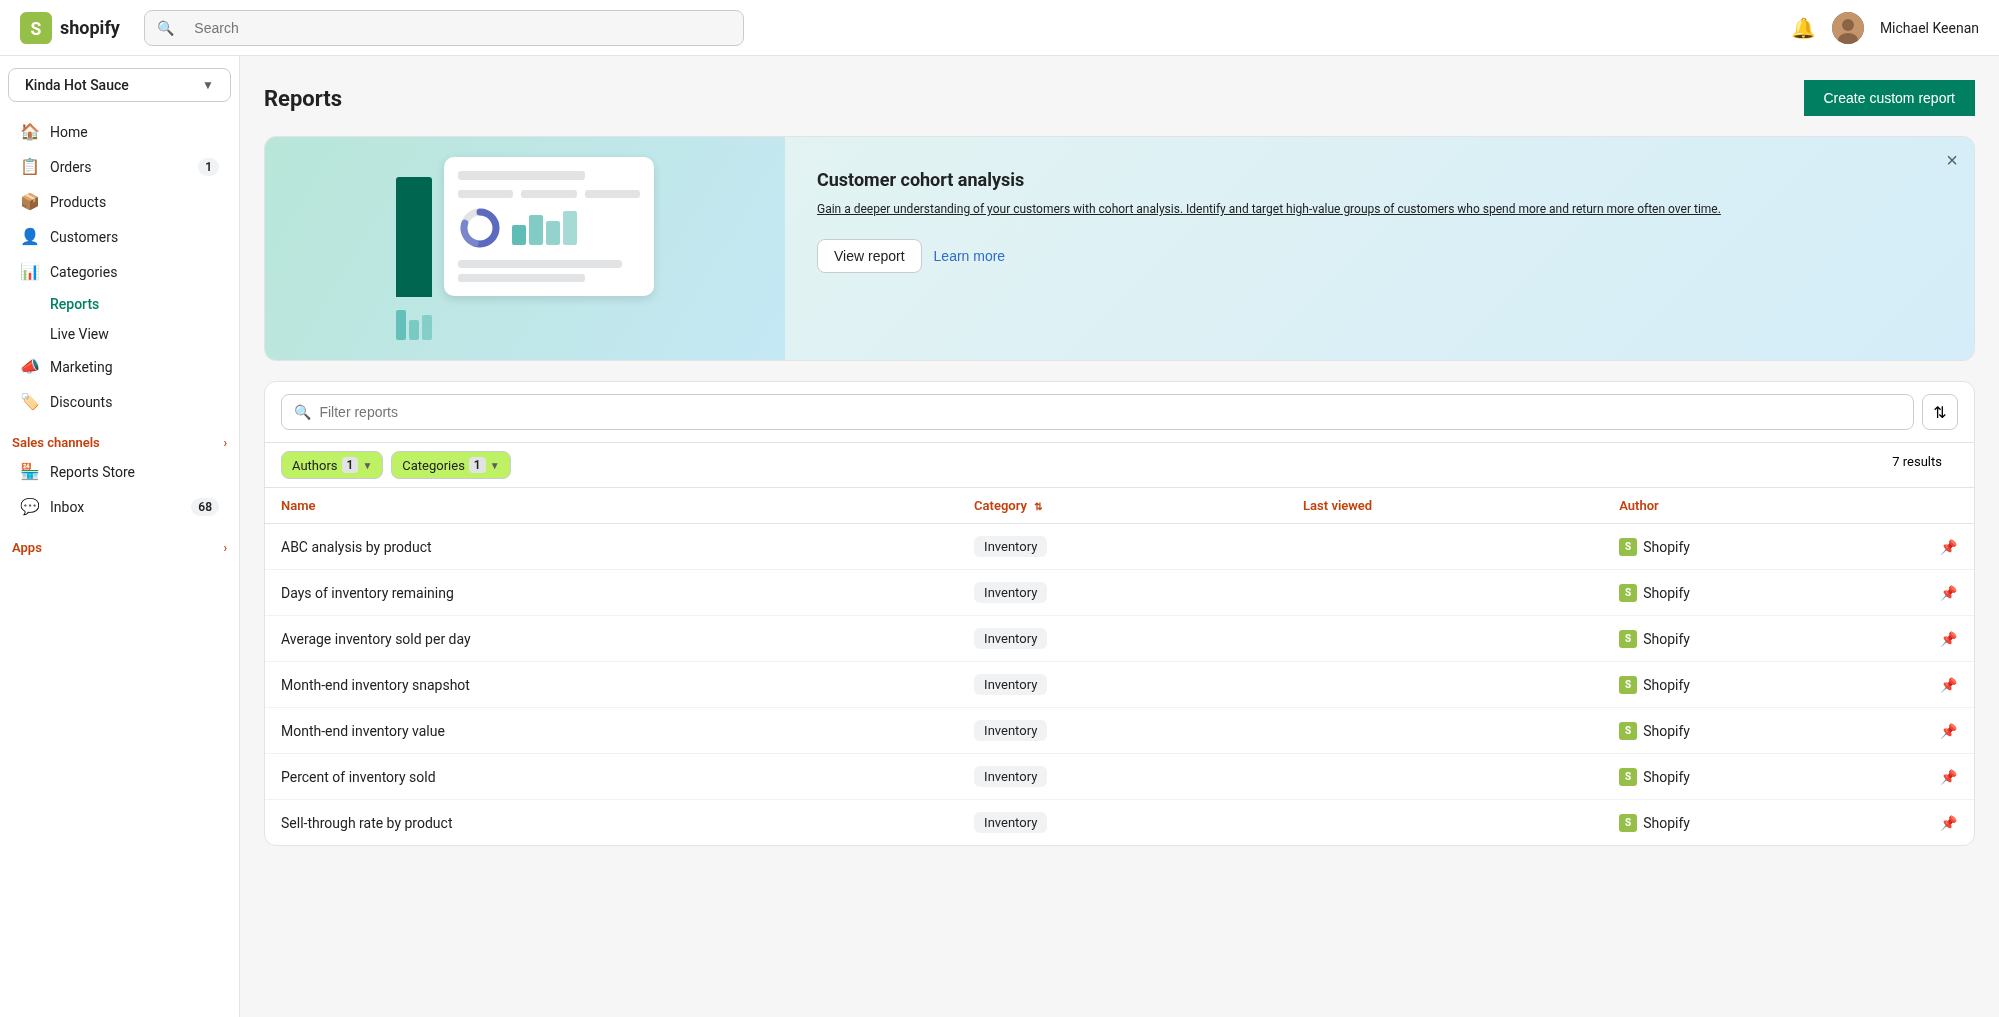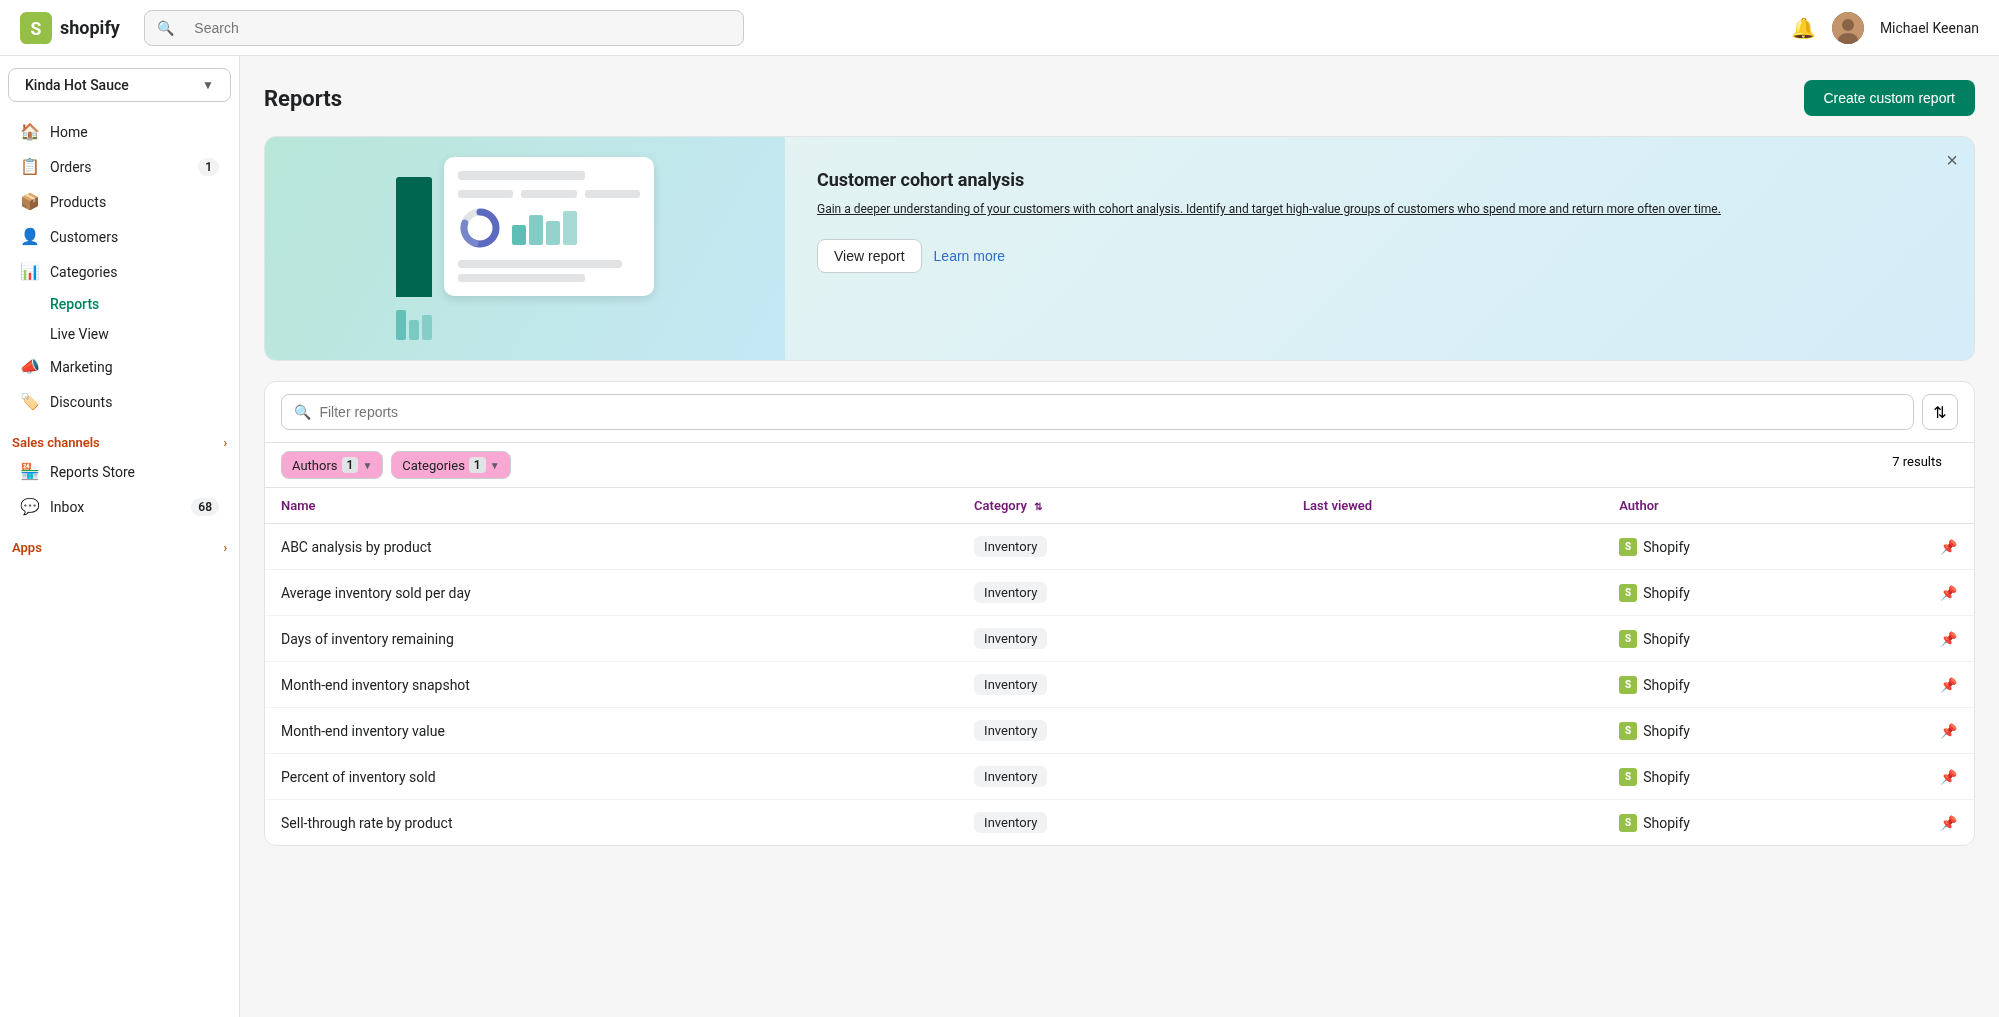--- a/index.html
+++ b/index.html
@@ -68,21 +68,21 @@
     .nav-section-label .chevron { font-size: 12px; }
 
     
     .main { flex: 1; overflow-y: auto; padding: 24px; }
 
     .page-header {
       display: flex; align-items: center; justify-content: space-between; margin-bottom: 20px;
     }
     .page-title { font-size: 22px; font-weight: 700; color: #202223; }
     .btn-primary {
-      background: #008060; color: #fff; border: none; border-radius: 8px;
+      background: #008060; color: #fff; border: none; border-radius: 0;
       padding: 10px 20px; font-size: 14px; font-weight: 500; cursor: pointer;
     }
 
     
     .cohort-banner {
       background: linear-gradient(135deg, #e8f5f0 0%, #d4edf8 100%);
       border-radius: 12px; display: flex; margin-bottom: 20px; overflow: hidden;
       position: relative; border: 1px solid #e1e3e5;
     }
     .cohort-visual {
@@ -119,35 +119,35 @@
     }
     .filter-input input { border: none; outline: none; font-size: 14px; width: 100%; }
     .sort-btn {
       background: none; border: 1px solid #c9cccf; border-radius: 8px;
       width: 36px; height: 36px; display: flex; align-items: center; justify-content: center;
       cursor: pointer; font-size: 16px;
     }
     .filter-tag {
       display: flex; align-items: center; gap: 4px;
       border: 1px solid #c9cccf; border-radius: 8px; padding: 5px 10px;
-      font-size: 13px; cursor: pointer; background: #f9a8d4;
+      font-size: 13px; cursor: pointer; background: #bef264;
     }
     .filter-tag .tag-count {
       background: #e1e3e5; border-radius: 4px; padding: 1px 5px; font-size: 12px; font-weight: 600;
     }
     .results-count {
       margin-left: auto; font-size: 13px; color: #000000; padding: 0 16px 8px 16px;
       text-align: center;
     }
 
     .table-wrap { overflow-x: auto; }
     table { width: 100%; border-collapse: collapse; }
     thead tr { border-bottom: 1px solid #e1e3e5; }
     th {
-      padding: 10px 16px; text-align: left; font-size: 13px; font-weight: 600; color: #701a75;
+      padding: 10px 16px; text-align: left; font-size: 13px; font-weight: 600; color: #c2410c;
       white-space: nowrap;
     }
     th.sortable { cursor: pointer; }
     th .sort-arrow { font-size: 10px; margin-left: 4px; }
     td { padding: 12px 16px; font-size: 14px; border-bottom: 1px solid #f1f2f4; color: #202223; }
     tr:last-child td { border-bottom: none; }
 
     .category-badge {
       display: inline-block; background: #f1f2f4; border-radius: 6px;
       padding: 3px 10px; font-size: 13px; color: #202223;
@@ -371,35 +371,35 @@
         <div class="author-cell">
           <div class="shopify-icon">S</div>
           <span>Shopify</span>
         </div>
       </td>
       <td class="pin-col">
         <span class="pin-icon">📌</span>
       </td>
     </tr>
               <tr>
+      <td>Days of inventory remaining</td>
+      <td><span class="category-badge">Inventory</span></td>
+      <td></td>
+      <td>
+        <div class="author-cell">
+          <div class="shopify-icon">S</div>
+          <span>Shopify</span>
+        </div>
+      </td>
+      <td class="pin-col">
+        <span class="pin-icon">📌</span>
+      </td>
+    </tr>
+              <tr>
       <td>Average inventory sold per day</td>
-      <td><span class="category-badge">Inventory</span></td>
-      <td></td>
-      <td>
-        <div class="author-cell">
-          <div class="shopify-icon">S</div>
-          <span>Shopify</span>
-        </div>
-      </td>
-      <td class="pin-col">
-        <span class="pin-icon">📌</span>
-      </td>
-    </tr>
-              <tr>
-      <td>Days of inventory remaining</td>
       <td><span class="category-badge">Inventory</span></td>
       <td></td>
       <td>
         <div class="author-cell">
           <div class="shopify-icon">S</div>
           <span>Shopify</span>
         </div>
       </td>
       <td class="pin-col">
         <span class="pin-icon">📌</span>

